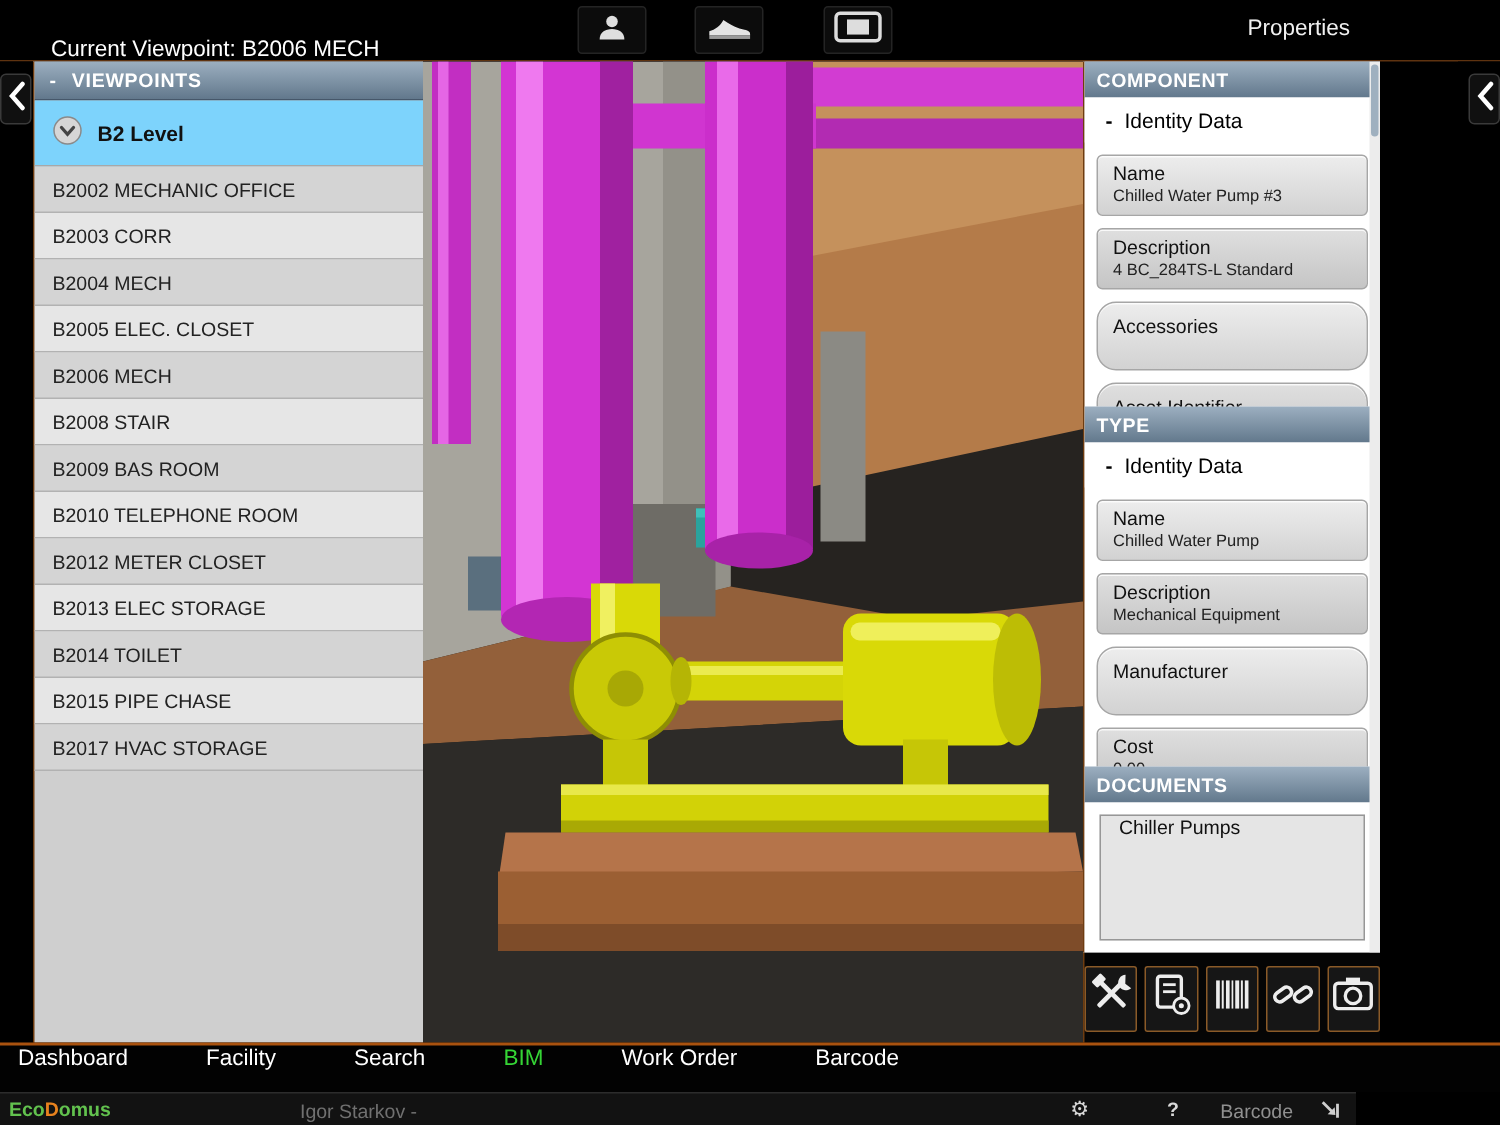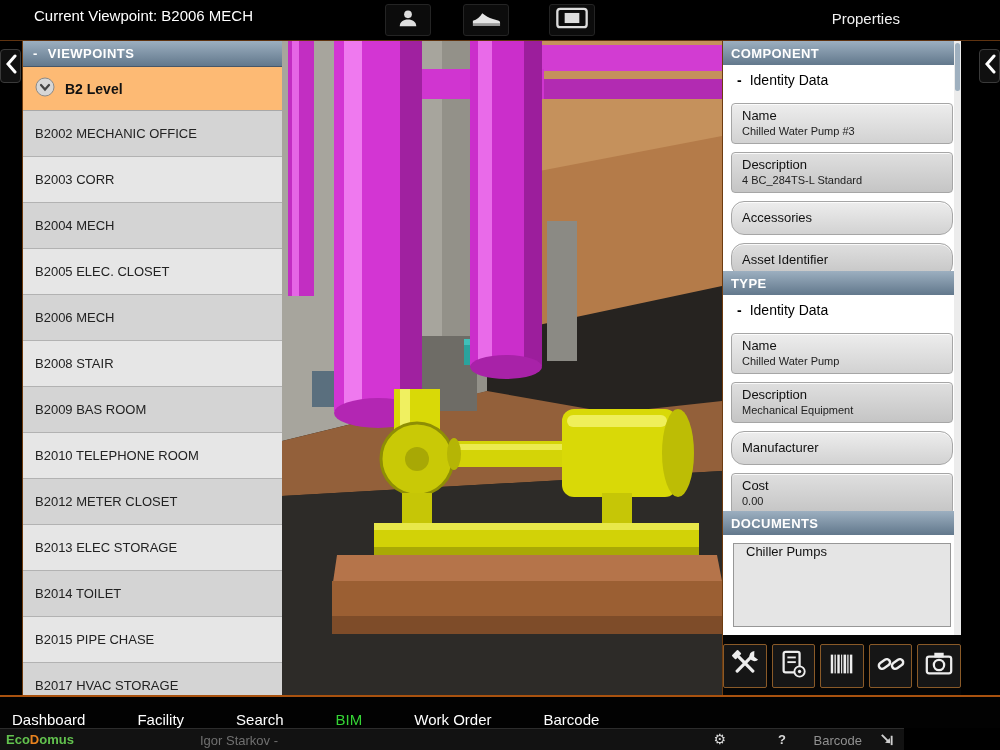--- a/index.html
+++ b/index.html
@@ -1,79 +1,79 @@
 <!DOCTYPE html>
 <html><head>
 <meta charset="utf-8">
 <style>
   * { margin:0; padding:0; box-sizing:border-box; }
   html,body { width:1000px; height:750px; }
   body { position:relative; overflow:hidden; background:#000; font-family:"Liberation Sans",sans-serif; }
 
   
   .topbar { position:absolute; left:0; top:0; width:1000px; height:40px; background:#000; }
-  .topbar-title { position:absolute; left:34px; top:7px; font-size:15px; color:#fff; }
+  .topbar-title { position:absolute; left:34px; top:24px; font-size:15px; color:#fff; }
   .topbar-props { position:absolute; right:100px; top:10px; font-size:15px; color:#f0f0f0; cursor:pointer; }
   .tb-icon { position:absolute; top:4px; width:46px; height:32px; display:flex; align-items:center; justify-content:center;
              background:#0c0c0c; border:1px solid #242424; border-radius:3px; }
   .tb-avatar { left:385px; } .tb-walk { left:463px; } .tb-device { left:549px; }
 
   
   .main { position:absolute; left:0; top:40px; width:1000px; height:655px; border-top:1px solid #5f3310; }
   .lstrip { position:absolute; left:0; top:0; width:22px; height:655px; background:#000; }
   .rstrip { position:absolute; right:0; top:0; width:28px; height:655px; background:#000; }
   .edge-tab { position:absolute; top:8px; width:21px; height:34px; background:#101010; border:1px solid #3a3a3a;
               border-radius:4px; display:flex; align-items:center; justify-content:center; cursor:pointer; }
   .lstrip .edge-tab { left:0; } .rstrip .edge-tab { right:0; }
 
   
   .left-panel { position:absolute; left:22px; top:0; width:260px; height:655px; background:#cfcfcf;
                 overflow:hidden; border-left:1px solid #6e3c10; }
   .vp-header { height:26px; background:linear-gradient(#9cafc0,#62788c); color:#fff; font-weight:bold;
                font-size:13px; letter-spacing:.5px; display:flex; align-items:center; gap:10px; padding-left:10px;
                border-bottom:1px solid #46576a; cursor:pointer; }
   .collapse-mark { font-weight:bold; }
-  .b2-row { height:44px; background:#fdba74; display:flex; align-items:center; gap:10px; padding-left:12px;
+  .b2-row { height:44px; background:#7dd3fc; display:flex; align-items:center; gap:10px; padding-left:12px;
             font-size:14px; font-weight:bold; color:#111; border-bottom:1px solid #a8a8a8; cursor:pointer; }
-  .vp-item { height:46px; display:flex; align-items:center; padding-left:12px; font-size:13px; color:#222;
+  .vp-item { height:31px; display:flex; align-items:center; padding-left:12px; font-size:13px; color:#222;
              border-bottom:1px solid #b2b2b2; cursor:pointer; }
   .vp-list .vp-item:nth-child(odd)  { background:#d4d4d4; }
   .vp-list .vp-item:nth-child(even) { background:#e6e6e6; }
 
   
   .viewport { position:absolute; left:282px; top:0; width:440px; height:655px; background:#262320; }
   .viewport svg { display:block; }
 
   
-  .right-col { position:absolute; left:722px; top:0; width:239px; height:655px; }
+  .right-col { position:absolute; left:722px; top:0; width:198px; height:655px; }
   .rp { height:594px; background:#fff; position:relative; overflow:hidden; border-left:1px solid #6e3c10; }
   .sec-header { height:24px; background:linear-gradient(#9cafc0,#62788c); color:#fff; font-weight:bold;
                 font-size:13px; letter-spacing:.4px; display:flex; align-items:center; padding-left:8px; cursor:pointer; }
   .identity-row { height:30px; display:flex; align-items:center; gap:8px; padding-left:14px; font-size:14px;
                   color:#000; background:#fff; cursor:pointer; }
   .fields { overflow:hidden; padding:0 8px; }
   .field { background:linear-gradient(#ededed,#d2d2d2); border:1px solid #a6a6a6; border-radius:4px;
            margin-top:8px; padding:4px 10px 5px; box-shadow:inset 0 1px 0 rgba(255,255,255,.8); cursor:pointer; }
   .field:nth-child(even) { background:linear-gradient(#dfdfdf,#c5c5c5); }
-  .field.nov { padding:8px 10px 9px;border-radius:13px; }
+  .field.nov { padding:8px 10px 21px;border-radius:13px; }
   .field-label { font-size:13px; color:#111; }
   .field-value { font-size:11px; color:#222; min-height:13px; margin-top:2px; }
   .docs-area { height:100px; padding:8px 10px; background:#fff; }
   .doc-box { height:84px; border:1px solid #979797; background:#e5e5e5; font-size:13px; color:#111; padding:0 12px; cursor:pointer; }
   .rp-scroll { position:absolute; right:0; top:0; width:7px; height:594px; background:#ececec; }
   .rp-thumb { position:absolute; right:1px; top:2px; width:5px; height:48px; background:#9fb0bf; border-radius:3px; }
 
   .rtoolbar { height:61px; background:#050505; display:flex; align-items:center; justify-content:center; gap:5px;
               border-left:1px solid #6e3c10; }
   .tool-btn { width:46px; height:44px; background:#161616; border:1px solid #8a5a28; border-radius:2px;
               display:flex; align-items:center; justify-content:center; cursor:pointer; }
 
   
   .bottom-nav { position:absolute; left:0; top:695px; width:1000px; height:33px; background:#020202;
-                border-top:2px solid #a9520f; display:flex; align-items:flex-end; gap:52px; padding-left:12px; }
+                border-top:2px solid #a9520f; display:flex; align-items:flex-start; gap:52px; padding-left:12px; }
   .nav-item { font-size:15px; color:#fff; cursor:pointer; }
   .nav-item.active { color:#35d435; }
 
   
   .status-bar { position:absolute; left:0; top:728px; width:904px; height:22px; background:#121212;
                 border-top:1px solid #2c2c2c; }
   .logo { position:absolute; left:6px; top:3px; font-size:13px; font-weight:bold; }
   .logo .g { color:#62c24e; } .logo .o { color:#e8821e; }
   .sb-user { position:absolute; left:200px; top:4px; font-size:13px; color:#707070; }
   .sb-gear { position:absolute; right:178px; top:2px; font-size:14px; color:#d8d8d8; cursor:pointer; }

